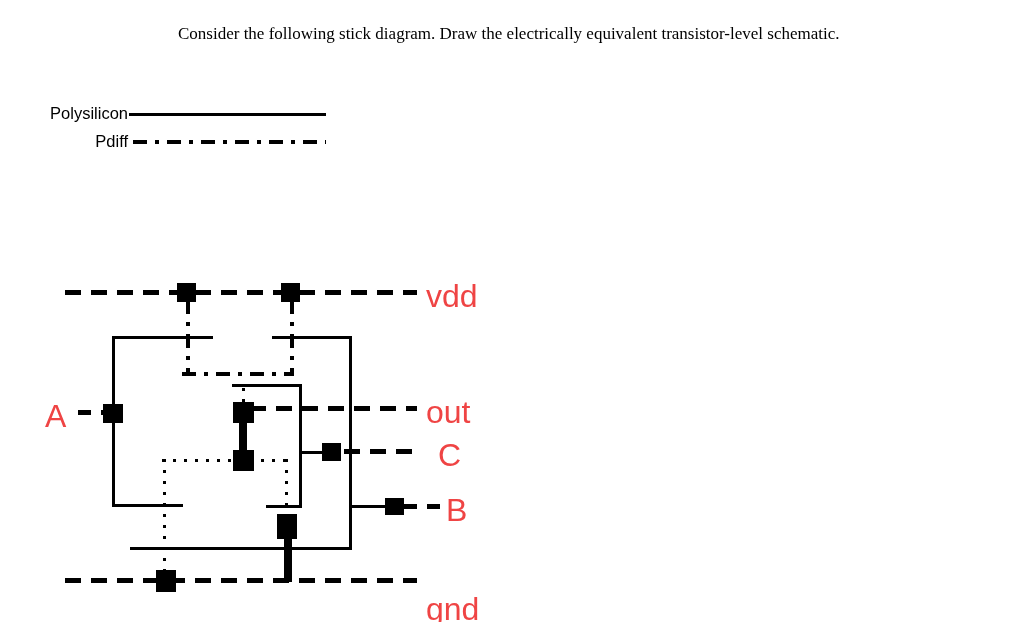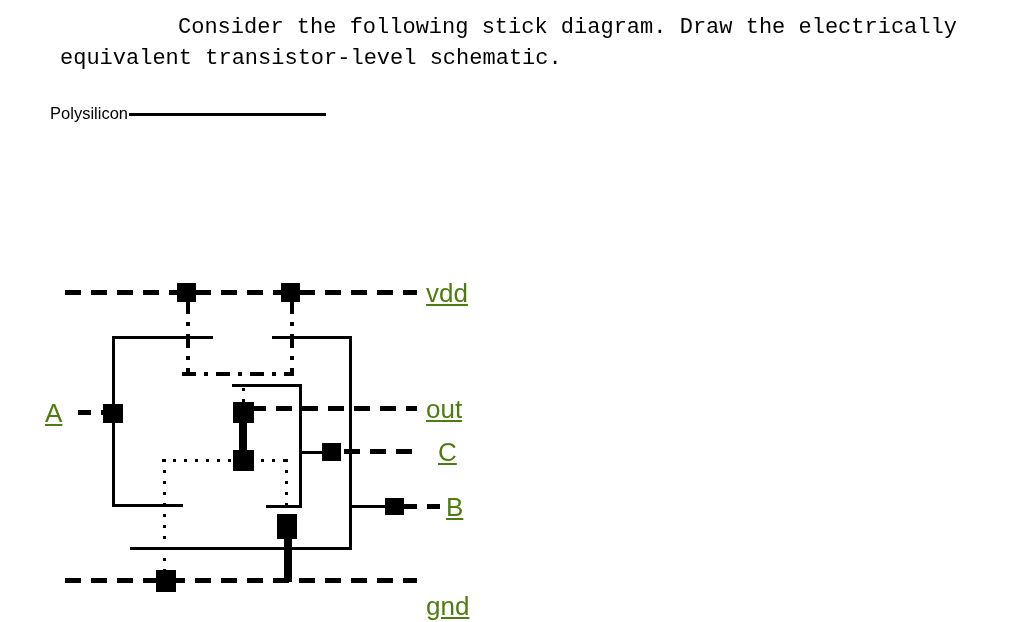--- a/index.html
+++ b/index.html
@@ -14,24 +14,24 @@
     height: 622px;
     background: #ffffff;
     overflow: hidden;
     font-family: "Liberation Sans", sans-serif;
   }
 
   
   #question-block {
     position: absolute;
     left: 60px;
-    top: 12px;
+    top: 18px;
     width: 950px;
-    font-family: Liberation Mono, monospace;
-    font-size: 22px;
+    font-family: Liberation Serif, serif;
+    font-size: 17px;
     line-height: 31px;
     color: #000000;
     text-align: left;
   }
   #question-block .indent { display: inline-block; width: 118px; }
 
   
   #legend {
     position: absolute;
     left: 0;
@@ -116,25 +116,24 @@
     top: 0;
     width: 1024px;
     height: 622px;
   }
   .contact {
     position: absolute;
     background: #000;
   }
   .node-label {
     position: absolute;
-    font-size: 26px;
-    color: #4d7c0f;
+    font-size: 32px;
+    color: #ef4444;
     white-space: nowrap;
     line-height: 1;
-    text-decoration: underline;
   }
   .thick-stub { position: absolute; background: #000; }
 </style>
 </head>
 <body>
 
 <div id="page">
 
   <div id="question-block">
     <span class="indent"></span><span>Consider the following stick diagram. Draw the electrically equivalent</span>
@@ -145,20 +144,26 @@
 
 
     <div class="legend-row">
       <span class="legend-label">Polysilicon</span>
       <div class="legend-sample">
         <div class="ln ln-h poly-h" style="left:-4px; top:-1px; width:197px;"></div>
       </div>
     </div>
 
 
+    <div class="legend-row">
+      <span class="legend-label">Pdiff</span>
+      <div class="legend-sample">
+        <div class="ln ln-h pdiff-h" style="left:0; top:-2px; width:193px;"></div>
+      </div>
+    </div>
 
   </div>
 
   <div id="diagram">
 
     <div class="ln ln-h metal-h" style="left:65px; top:290px; width:352px;"></div>
     <div class="node-label" style="left:426px; top:280px;">vdd</div>
 
     <div class="ln ln-h metal-h" style="left:65px; top:578px; width:352px;"></div>
     <div class="node-label" style="left:426px; top:593px;">gnd</div>

